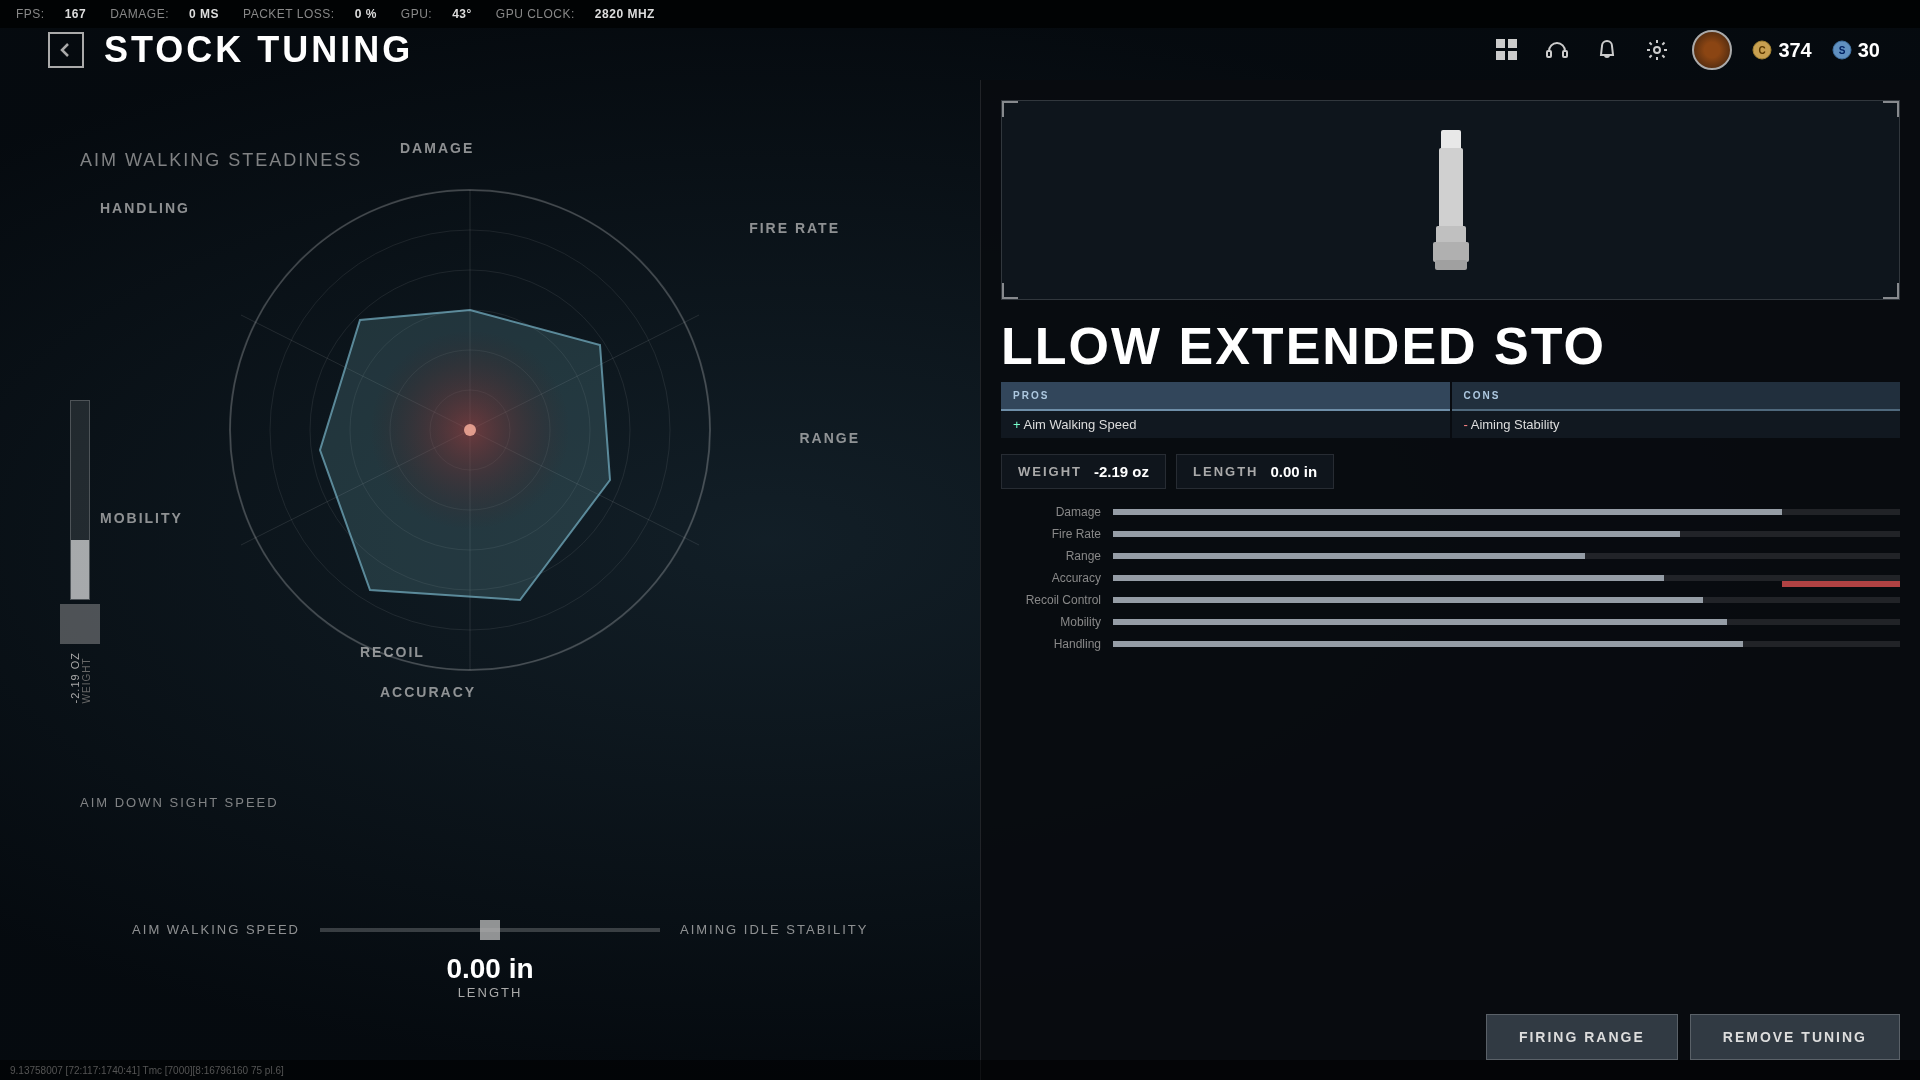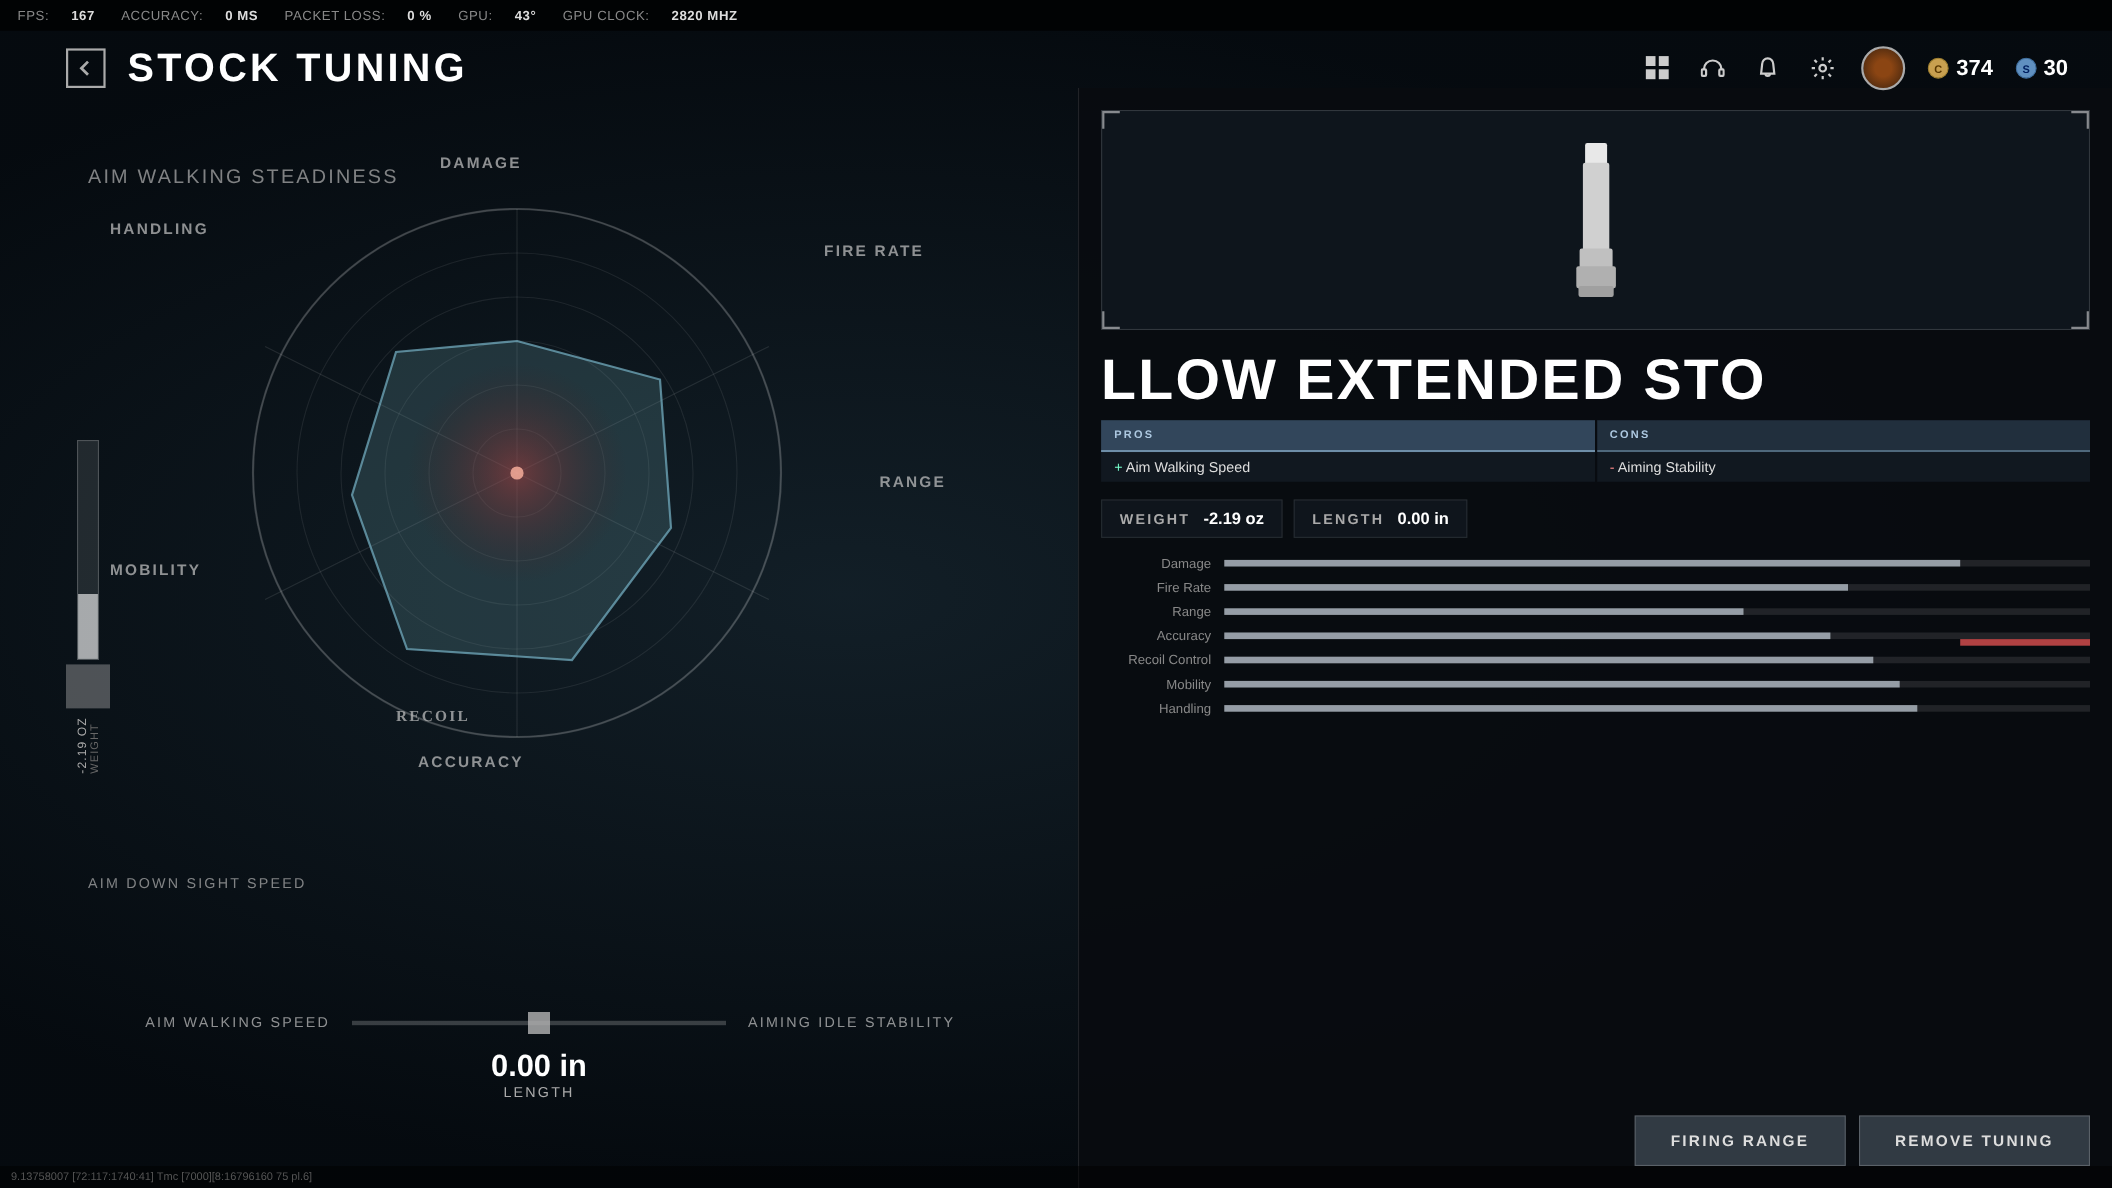--- a/index.html
+++ b/index.html
@@ -38,27 +38,27 @@
       z-index: 10;
       letter-spacing: 0.5px;
     }
     .hud-item { display: flex; gap: 20px; }
     .hud-label { color: #888; }
     .hud-value { color: #ddd; font-weight: bold; }
 
     
     .header {
       position: absolute;
-      top: 12px;
+      top: 0;
       left: 0;
       right: 0;
       height: 80px;
       display: flex;
       align-items: center;
-      padding: 0 60px;
+      padding: 0 48px;
       z-index: 10;
     }
     .back-btn {
       width: 36px;
       height: 36px;
       border: 2px solid #aaa;
       display: flex;
       align-items: center;
       justify-content: center;
       cursor: pointer;
@@ -450,21 +450,21 @@
 <body>
 
 <div class="bg-overlay"></div>
 
 <div class="hud-bar">
   <div class="hud-item">
     <span class="hud-label">FPS:</span>
     <span class="hud-value">167</span>
   </div>
   <div class="hud-item">
-    <span class="hud-label">ACCURACY:</span>
+    <span class="hud-label">DAMAGE:</span>
     <span class="hud-value">0 MS</span>
   </div>
   <div class="hud-item">
     <span class="hud-label">PACKET LOSS:</span>
     <span class="hud-value">0 %</span>
   </div>
   <div class="hud-item">
     <span class="hud-label">GPU:</span>
     <span class="hud-value">43°</span>
   </div>
@@ -544,21 +544,21 @@
         <div style="color:#666; font-size:10px;">WEIGHT</div>
       </div>
     </div>
 
     <div class="radar-container">
       
       <div class="stat-label" style="top:-20px; left:220px;">DAMAGE</div>
       <div class="stat-label" style="top:60px; right:-60px;">FIRE RATE</div>
       <div class="stat-label" style="top:270px; right:-80px;">RANGE</div>
       <div class="stat-label" style="bottom:20px; left:200px;">ACCURACY</div>
-      <div class="stat-label" style="bottom:60px; left:180px;font-family:Liberation Serif, serif;">RECOIL</div>
+      <div class="stat-label" style="bottom:60px; left:180px;">RECOIL</div>
       <div class="stat-label" style="top:350px; left:-80px;">MOBILITY</div>
       <div class="stat-label" style="top:40px; left:-80px;">HANDLING</div>
 
       
       <svg width="580" height="540" viewBox="0 0 580 540">
 
         <circle cx="290" cy="270" r="240" fill="none" stroke="rgba(255,255,255,0.08)" stroke-width="1"></circle>
         <circle cx="290" cy="270" r="200" fill="none" stroke="rgba(255,255,255,0.08)" stroke-width="1"></circle>
         <circle cx="290" cy="270" r="160" fill="none" stroke="rgba(255,255,255,0.08)" stroke-width="1"></circle>
         <circle cx="290" cy="270" r="120" fill="none" stroke="rgba(255,255,255,0.08)" stroke-width="1"></circle>

